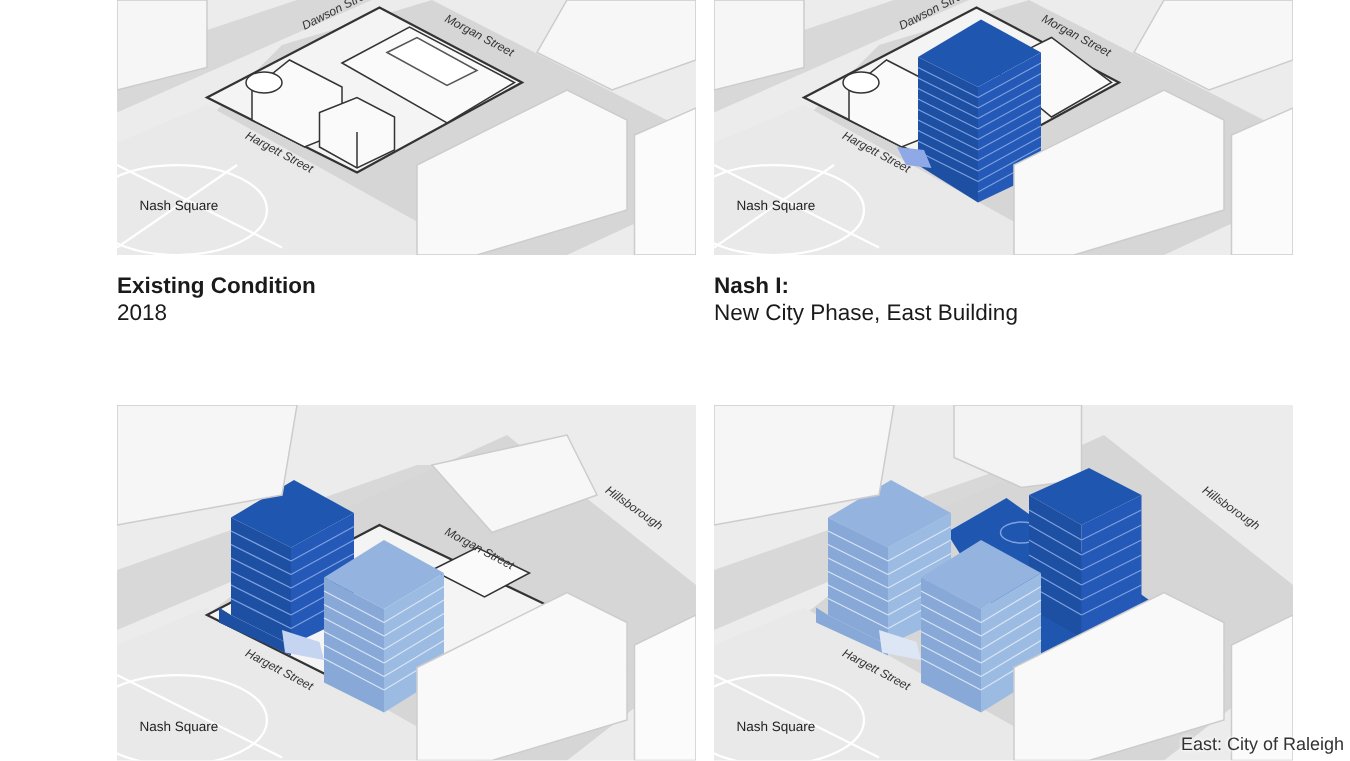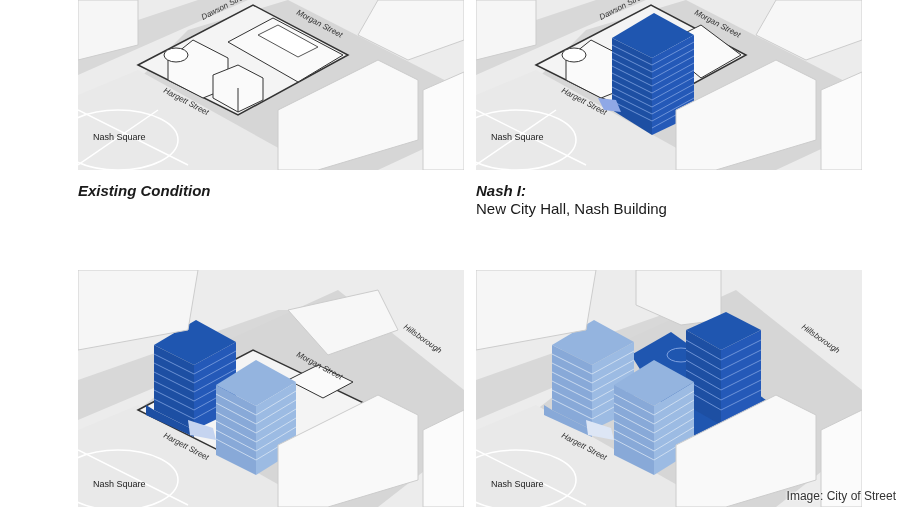--- a/index.html
+++ b/index.html
@@ -9,21 +9,21 @@
   }
   .panel {
     position: absolute; width: 386px; overflow: hidden; background: #ededed;
   }
   .panel svg { display: block; width: 100%; height: 100%; }
   #p1 { left: 78px; top: 0; height: 170px; }
   #p2 { left: 476px; top: 0; height: 170px; }
   #p3 { left: 78px; top: 270px; height: 237px; }
   #p4 { left: 476px; top: 270px; height: 237px; }
   .caption { position: absolute; font-size: 15px; line-height: 18px; }
-  .caption .title { font-weight: bold; display: block; font-style: italic; }
+  .caption .title { font-weight: bold; display: block; }
   .caption .sub { display: block; }
   #c1 { left: 78px; top: 182px; }
   #c2 { left: 476px; top: 182px; }
   .credit {
     position: absolute; right: 4px; bottom: 4px; font-size: 12px; color: #333;
     text-shadow: 0 0 3px #fff, 0 0 3px #fff;
   }
   .lbl { font-family: "Liberation Sans", sans-serif; font-size: 9px; fill: #222; }
   .street { font-family: "Liberation Sans", sans-serif; font-size: 8px; fill: #333; font-style: italic; }
 </style>
@@ -112,24 +112,25 @@
     <polygon points="345,90 386,72 386,170 345,170" fill="#fbfbfb" stroke="#ccc"></polygon>
     <text class="street" x="125" y="20" transform="rotate(-27 125 20)">Dawson Street</text>
     <text class="street" x="218" y="14" transform="rotate(28 218 14)">Morgan Street</text>
     <text class="street" x="85" y="92" transform="rotate(28 85 92)">Hargett Street</text>
     <text class="lbl" x="15" y="140">Nash Square</text>
   </svg>
 </div>
 
 <div class="caption" id="c1">
   <span class="title">Existing Condition</span>
+  <span class="sub">2018</span>
 </div>
 <div class="caption" id="c2">
   <span class="title">Nash I:</span>
-  <span class="sub">New City Hall, Nash Building</span>
+  <span class="sub">New City Phase, East Building</span>
 </div>
 
 <div class="panel" id="p3">
   <svg viewBox="0 0 386 237">
     <rect width="386" height="237" fill="#ececec"></rect>
     <polygon points="0,110 200,40 260,40 0,150" fill="#d8d8d8"></polygon>
     <polygon points="150,70 260,20 386,120 386,170 300,237 240,237 60,140" fill="#d6d6d6"></polygon>
     <polygon points="0,160 60,135 240,237 0,237" fill="#e9e9e9"></polygon>
     <g stroke="#fff" stroke-width="1.5" fill="none">
       <ellipse cx="40" cy="210" rx="60" ry="30"></ellipse>
@@ -269,13 +270,13 @@
     </g>
     <polygon points="0,0 120,0 110,60 0,80" fill="#f6f6f6" stroke="#ccc"></polygon>
     <polygon points="200,175 300,125 340,145 340,210 250,237 200,237" fill="#f9f9f9" stroke="#ccc"></polygon>
     <polygon points="345,160 386,140 386,237 345,237" fill="#fbfbfb" stroke="#ccc"></polygon>
     <text class="street" x="325" y="58" transform="rotate(35 325 58)">Hillsborough</text>
     <text class="street" x="85" y="167" transform="rotate(28 85 167)">Hargett Street</text>
     <text class="lbl" x="15" y="217">Nash Square</text>
   </svg>
 </div>
 
-<div class="credit">Image: City of Street</div>
+<div class="credit">East: City of Raleigh</div>
 
 </body></html>

